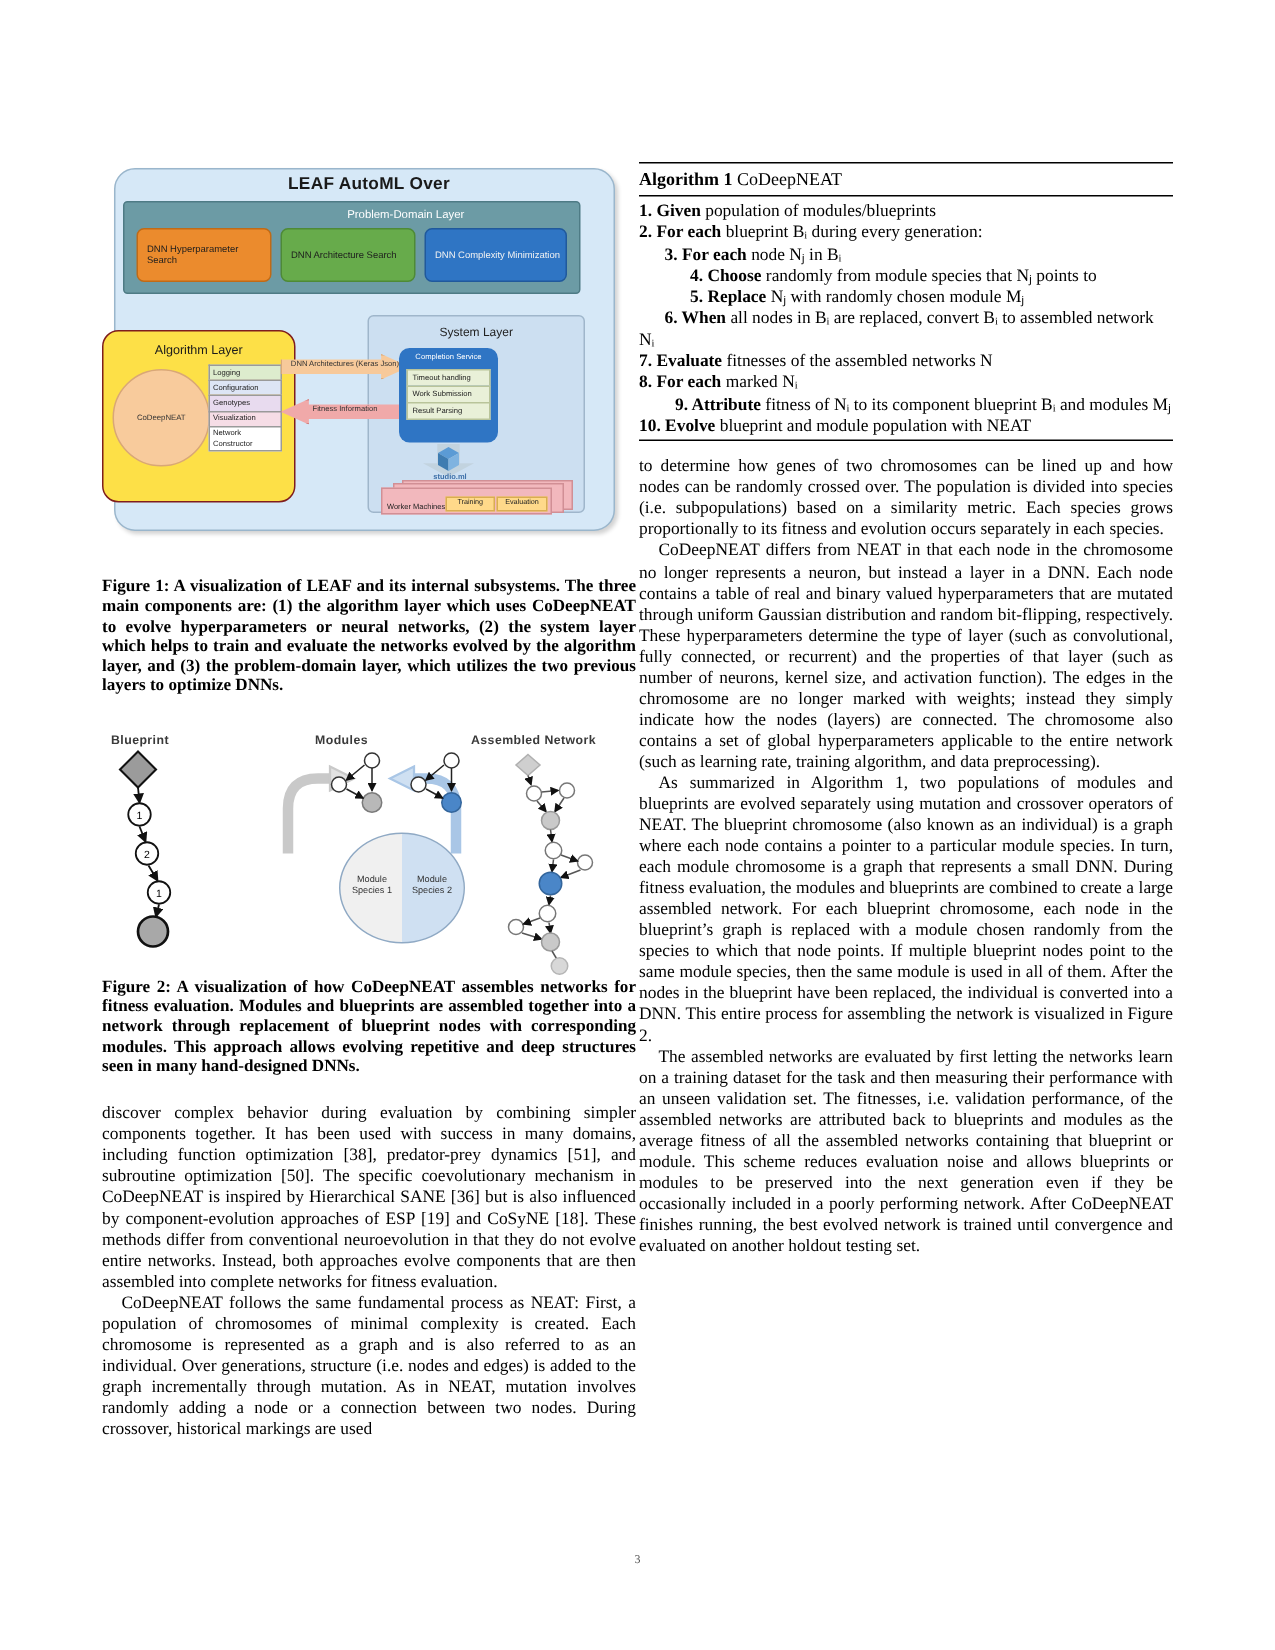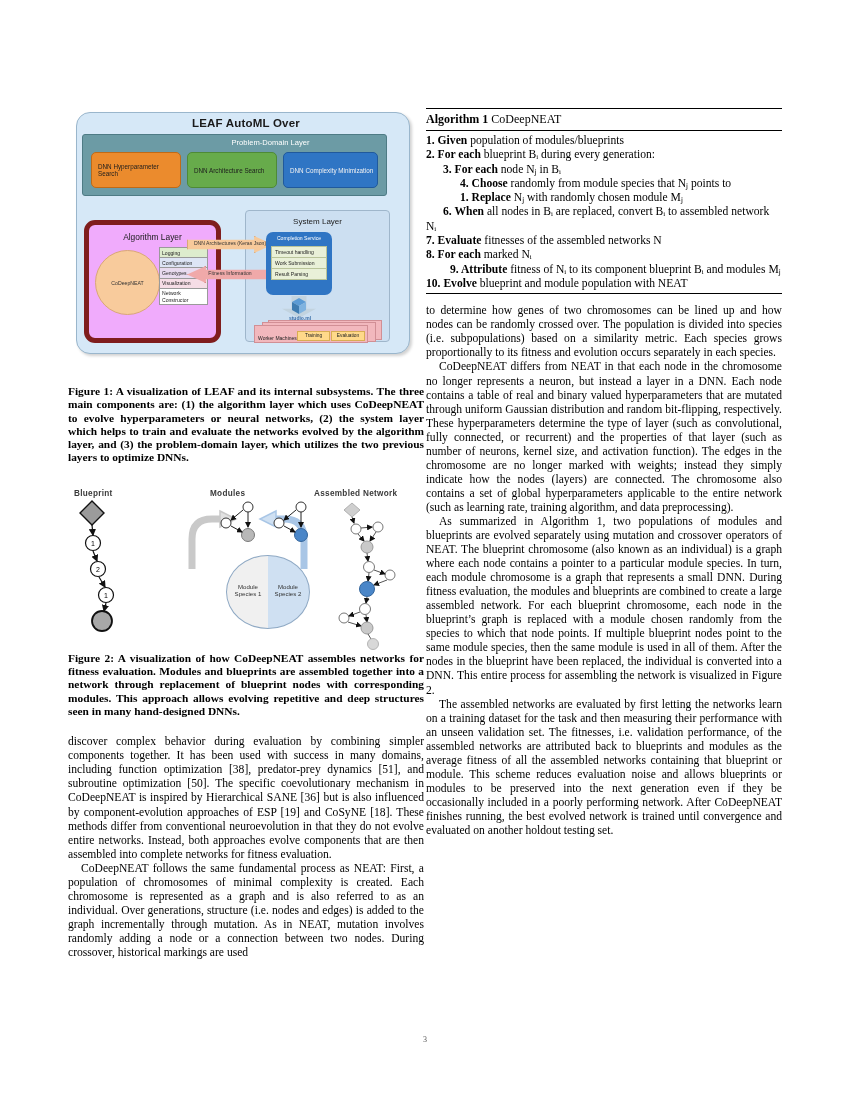--- a/index.html
+++ b/index.html
@@ -117,24 +117,24 @@
   .sys-layer-title {
     position: absolute;
     left: 0; top: 6px; width: 100%;
     text-align: center;
     font-family: "Liberation Sans", sans-serif;
     font-size: 8px;
     color: #222;
   }
   .algo-layer {
     position: absolute;
-    left: 16px; top: 112px;
+    left: 0; top: 112px;
     width: 127px; height: 113px;
-    background: #f0abfc;
-    border: 5px solid #7f1d1d;
+    background: #fde047;
+    border: 1px solid #7f1d1d;
     border-radius: 11px;
   }
   .algo-layer-title {
     position: absolute;
     left: 0; top: 7px; width: 100%;
     text-align: center;
     font-family: "Liberation Sans", sans-serif;
     font-size: 8.4px;
     color: #1a1a1a;
   }
@@ -497,21 +497,21 @@
 
     <div style="border-top:1.6px solid #000;border-bottom:1.2px solid #000;padding:3px 0 2px 0;">
       <div style="font-size:12px;line-height:15px;padding-bottom:3px;border-bottom:1px solid #000;">
         <b>Algorithm 1</b><span> CoDeepNEAT</span>
       </div>
       <div style="padding-top:3px;">
         <div style="font-size:11.6px;line-height:14.3px;"><b>1. Given</b><span> population of modules/blueprints</span></div>
         <div style="font-size:11.6px;line-height:14.3px;"><b>2. For each</b><span> blueprint Bᵢ during every generation:</span></div>
         <div style="font-size:11.6px;line-height:14.3px;padding-left:17px;"><b>3. For each</b><span> node Nⱼ in Bᵢ</span></div>
         <div style="font-size:11.6px;line-height:14.3px;padding-left:34px;"><b>4. Choose</b><span> randomly from module species that Nⱼ points to</span></div>
-        <div style="font-size:11.6px;line-height:14.3px;padding-left:34px;"><b>1. Replace</b><span> Nⱼ with randomly chosen module Mⱼ</span></div>
+        <div style="font-size:11.6px;line-height:14.3px;padding-left:34px;"><b>5. Replace</b><span> Nⱼ with randomly chosen module Mⱼ</span></div>
         <div style="font-size:11.6px;line-height:14.3px;text-indent:17px;"><b>6. When</b><span> all nodes in Bᵢ are replaced, convert Bᵢ to assembled network Nᵢ</span></div>
         <div style="font-size:11.6px;line-height:14.3px;"><b>7. Evaluate</b><span> fitnesses of the assembled networks N</span></div>
         <div style="font-size:11.6px;line-height:14.3px;"><b>8. For each</b><span> marked Nᵢ</span></div>
         <div style="font-size:11.6px;line-height:14.3px;text-indent:24px;"><b>9. Attribute</b><span> fitness of Nᵢ to its component blueprint Bᵢ and modules Mⱼ</span></div>
         <div style="font-size:11.6px;line-height:14.3px;"><b>10. Evolve</b><span> blueprint and module population with NEAT</span></div>
       </div>
     </div>
 
     <div style="margin-top:10px">
       <p class="body">to determine how genes of two chromosomes can be lined up and how nodes can be randomly crossed over. The population is divided into species (i.e. subpopulations) based on a similarity metric. Each species grows proportionally to its fitness and evolution occurs separately in each species.</p>

